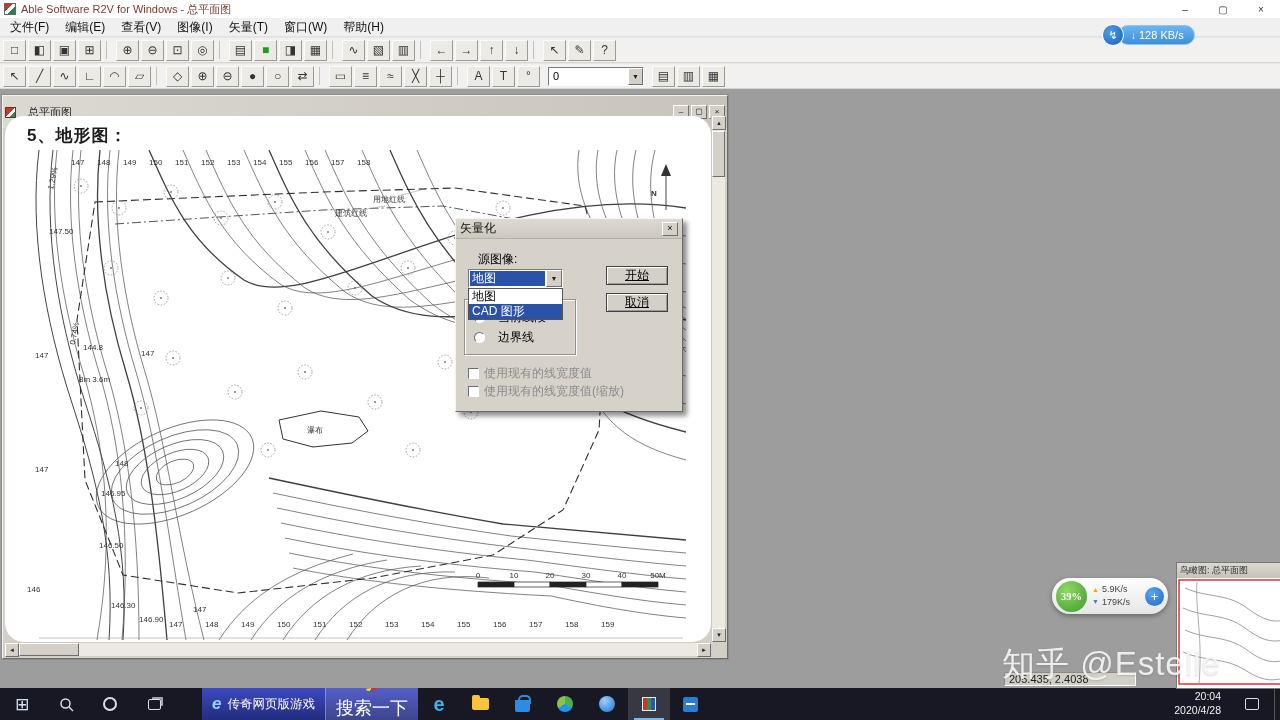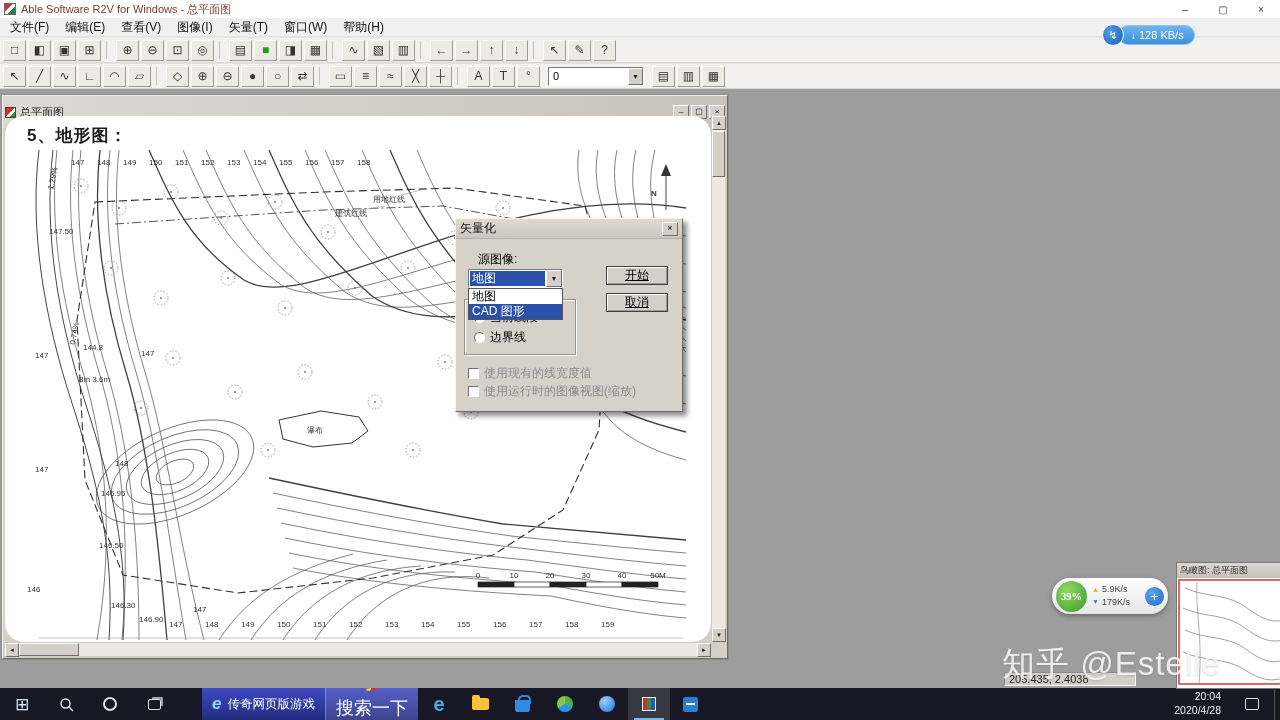--- a/index.html
+++ b/index.html
@@ -21,21 +21,21 @@
   .tsep { width:5px; height:18px; border-left:1px solid #c4c1ba; margin:0 3px; }
   .t2combo { width:96px; height:19px; background:#fff; border:1px solid; border-color:#7a7a7a #fff #fff #7a7a7a; display:flex; align-items:center; font-size:11px; margin:0 6px; }
   .t2val { flex:1; padding-left:4px; color:#000; }
   .t2btn { width:15px; height:100%; background:#d4d0c8; border:1px solid; border-color:#fff #6d6d6d #6d6d6d #fff; display:flex; align-items:center; justify-content:center; font-size:7px; color:#222; }
 
   
   .mdi { position:absolute; left:0; top:89px; width:1280px; height:581px; background:#9d9d9d; }
 
   
   .child { position:absolute; left:2px; top:6px; width:726px; height:564px; background:#d4d0c8; border:1px solid; border-color:#f4f2ee #6e6a66 #6e6a66 #f4f2ee; box-shadow:0 0 0 1px #8f8d88; }
-  .child-title { height:18px; display:flex; align-items:center; gap:4px; padding:16px 2px; background:linear-gradient(90deg,#dcd9d2,#c8c4bb); font-size:11px; color:#222; }
+  .child-title { height:18px; display:flex; align-items:center; gap:12px; padding:16px 2px; background:linear-gradient(90deg,#dcd9d2,#c8c4bb); font-size:11px; color:#222; }
   .doc-icon { width:11px; height:11px; border:1px solid #7a2a20; background:linear-gradient(135deg,#c8372a 0 45%,#fff 45% 70%,#2e8f55 70%); }
   .child-btns { margin-left:auto; display:flex; gap:2px; }
   .cbtn { width:16px; height:14px; background:#d4d0c8; border:1px solid; border-color:#fff #6d6d6d #6d6d6d #fff; font-size:8px; line-height:1; display:flex; align-items:center; justify-content:center; color:#111; padding:0; }
   .doc { position:absolute; left:2px; top:20px; right:16px; bottom:16px; background:#fff; overflow:hidden;border-radius:19px; }
   .doc-heading { position:absolute; left:22px; top:8px; font-size:17px; font-weight:bold; color:#1a1a1a; letter-spacing:1px; }
   svg.topo { position:absolute; left:18px; top:34px; }
   .topo path.ct { fill:none; stroke:#585858; stroke-width:.75; }
   .topo path.thick { fill:none; stroke:#3f3f3f; stroke-width:1.3; }
   .topo path.thin { fill:none; stroke:#9a9a9a; stroke-width:.6; }
   .topo path.dash { fill:none; stroke:#2e2e2e; stroke-width:1.1; stroke-dasharray:8 4; }
@@ -64,21 +64,21 @@
   .dlg-close { margin-left:auto; width:16px; height:14px; background:#d4d0c8; border:1px solid; border-color:#fff #6d6d6d #6d6d6d #fff; font-size:9px; line-height:1; display:flex; align-items:center; justify-content:center; padding:0; }
   .dlg-body { position:relative; height:173px; font-size:12px; color:#000; }
   .dlg-label { position:absolute; left:22px; top:12px; }
   .combo { position:absolute; left:12px; top:30px; width:95px; height:19px; background:#fff; border:1px solid; border-color:#7a7a7a #fff #fff #7a7a7a; display:flex; }
   .combo-val { flex:1; background:#2a52a8; color:#fff; margin:1px; padding:0 2px; font-size:12px; line-height:15px; }
   .combo-btn { width:16px; background:#d4d0c8; border:1px solid; border-color:#fff #6d6d6d #6d6d6d #fff; font-size:7px; display:flex; align-items:center; justify-content:center; color:#222; }
   .combo-list { position:absolute; left:12px; top:49px; width:95px; background:#fff; border:1px solid #555; z-index:6; }
   .combo-item { height:15px; line-height:15px; padding:0 3px; font-size:12px; color:#000; }
   .combo-item.sel { background:#2a52a8; color:#fff; }
   .groupbox { position:absolute; left:8px; top:60px; width:112px; height:56px; border:1px solid #94908a; box-shadow:1px 1px 0 #fff, inset 1px 1px 0 #fff; }
-  .radio { position:absolute; left:18px; display:flex; align-items:center; gap:5px; }
+  .radio { position:absolute; left:18px; display:flex; align-items:center; gap:13px; }
   .rdot { width:11px; height:11px; border-radius:50%; background:#fff; border:1px solid; border-color:#6d6d6d #fff #fff #6d6d6d; position:relative; }
   .rdot.checked::after { content:""; position:absolute; left:3px; top:3px; width:4px; height:4px; border-radius:50%; background:#000; }
   .checkrow { position:absolute; left:12px; display:flex; align-items:center; gap:5px; color:#8a8a8a; }
   .cbx { width:11px; height:11px; background:#fff; border:1px solid; border-color:#6d6d6d #fff #fff #6d6d6d; }
   .pbtn { position:absolute; left:150px; width:62px; height:19px; font-size:12px; background:#d4d0c8; border:1px solid #404040; box-shadow:inset 1px 1px 0 #fff, inset -1px -1px 0 #9a9a9a; color:#000;text-decoration:underline; }
 
   
   .statusbar { position:absolute; left:0; top:670px; width:1280px; height:18px; background:#9d9d9d; display:flex; align-items:center; font-size:11px; color:#222; }
   .sb-pane { height:14px; margin:1px 2px; background:#d2cfc7; border:1px solid; border-color:#8a8a8a #fff #fff #8a8a8a; padding:0 4px; line-height:12px; white-space:nowrap; overflow:hidden; }
   .sb-msg { width:722px; }
@@ -552,21 +552,21 @@
       <label class="radio" style="top:90px;">
         <span class="rdot"></span>
         <span>边界线</span>
       </label>
       <label class="checkrow" style="top:126px;">
         <span class="cbx"></span>
         <span>使用现有的线宽度值</span>
       </label>
       <label class="checkrow" style="top:144px;">
         <span class="cbx"></span>
-        <span>使用运行时的图像视图(缩放)</span>
+        <span>使用现有的线宽度值(缩放)</span>
       </label>
       <button class="pbtn" style="top:27px;">开始</button>
       <button class="pbtn" style="top:54px;">取消</button>
     </div>
   </div>
 </div>
 
 <div class="statusbar">
   <div class="sb-fill"></div>
   <div class="sb-pane sb-coord">205.435, 2.4038</div>

